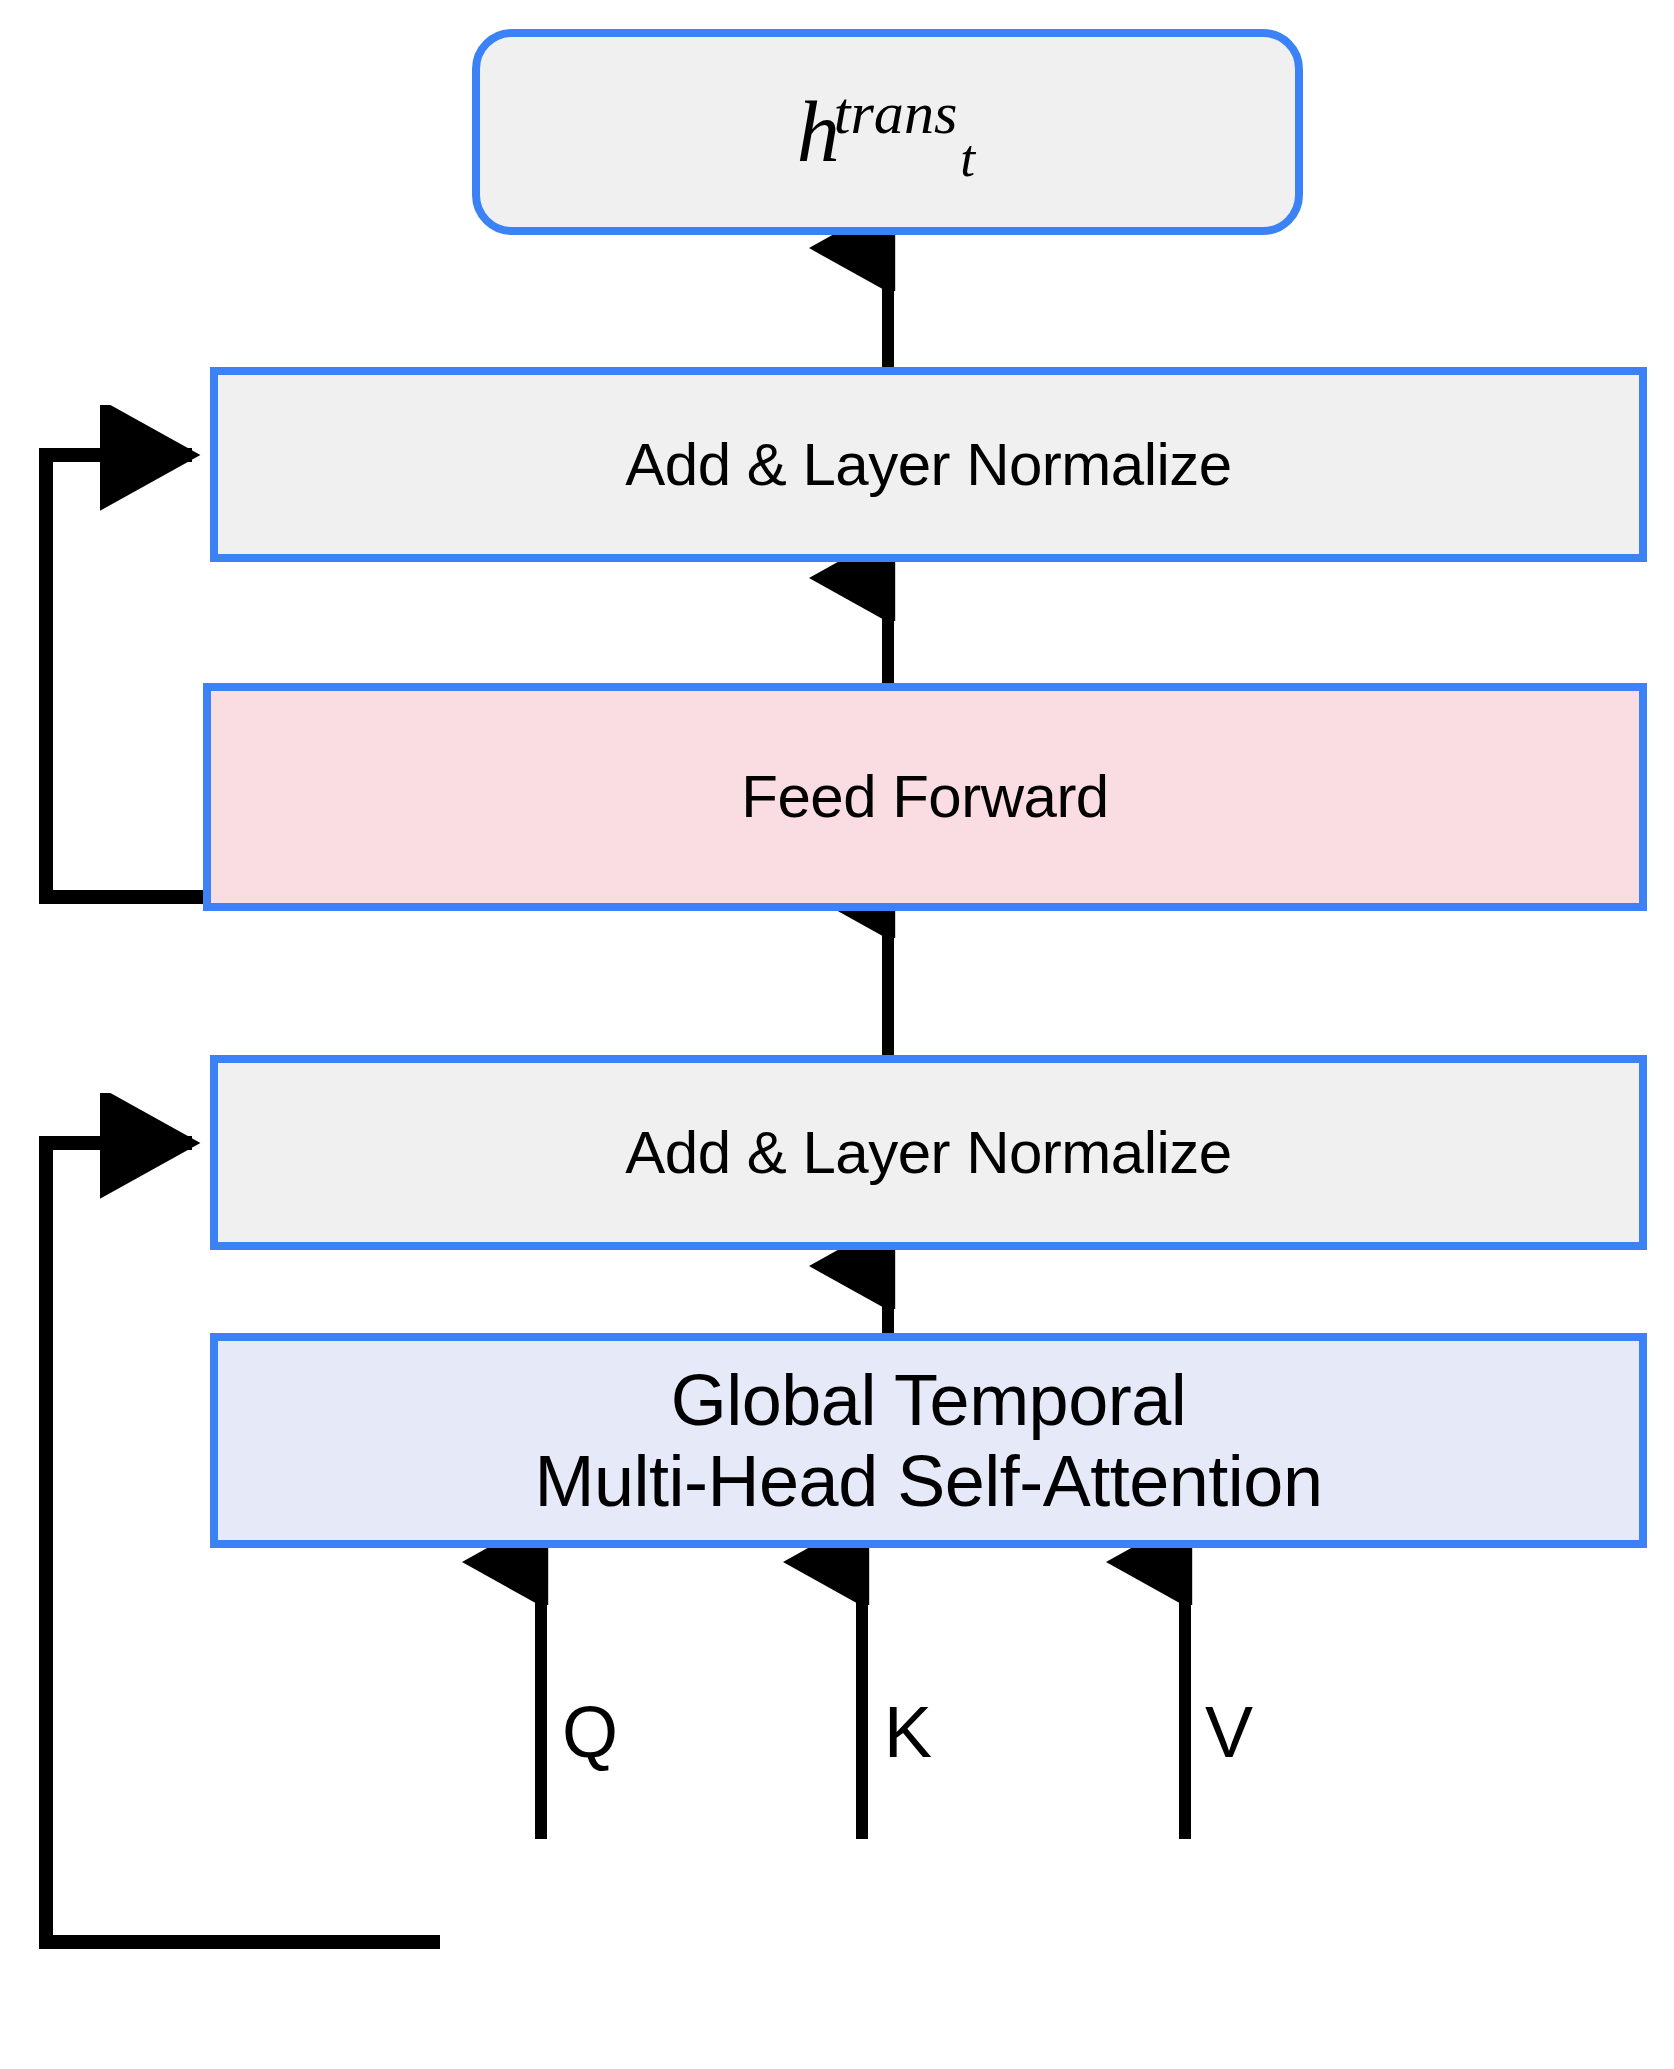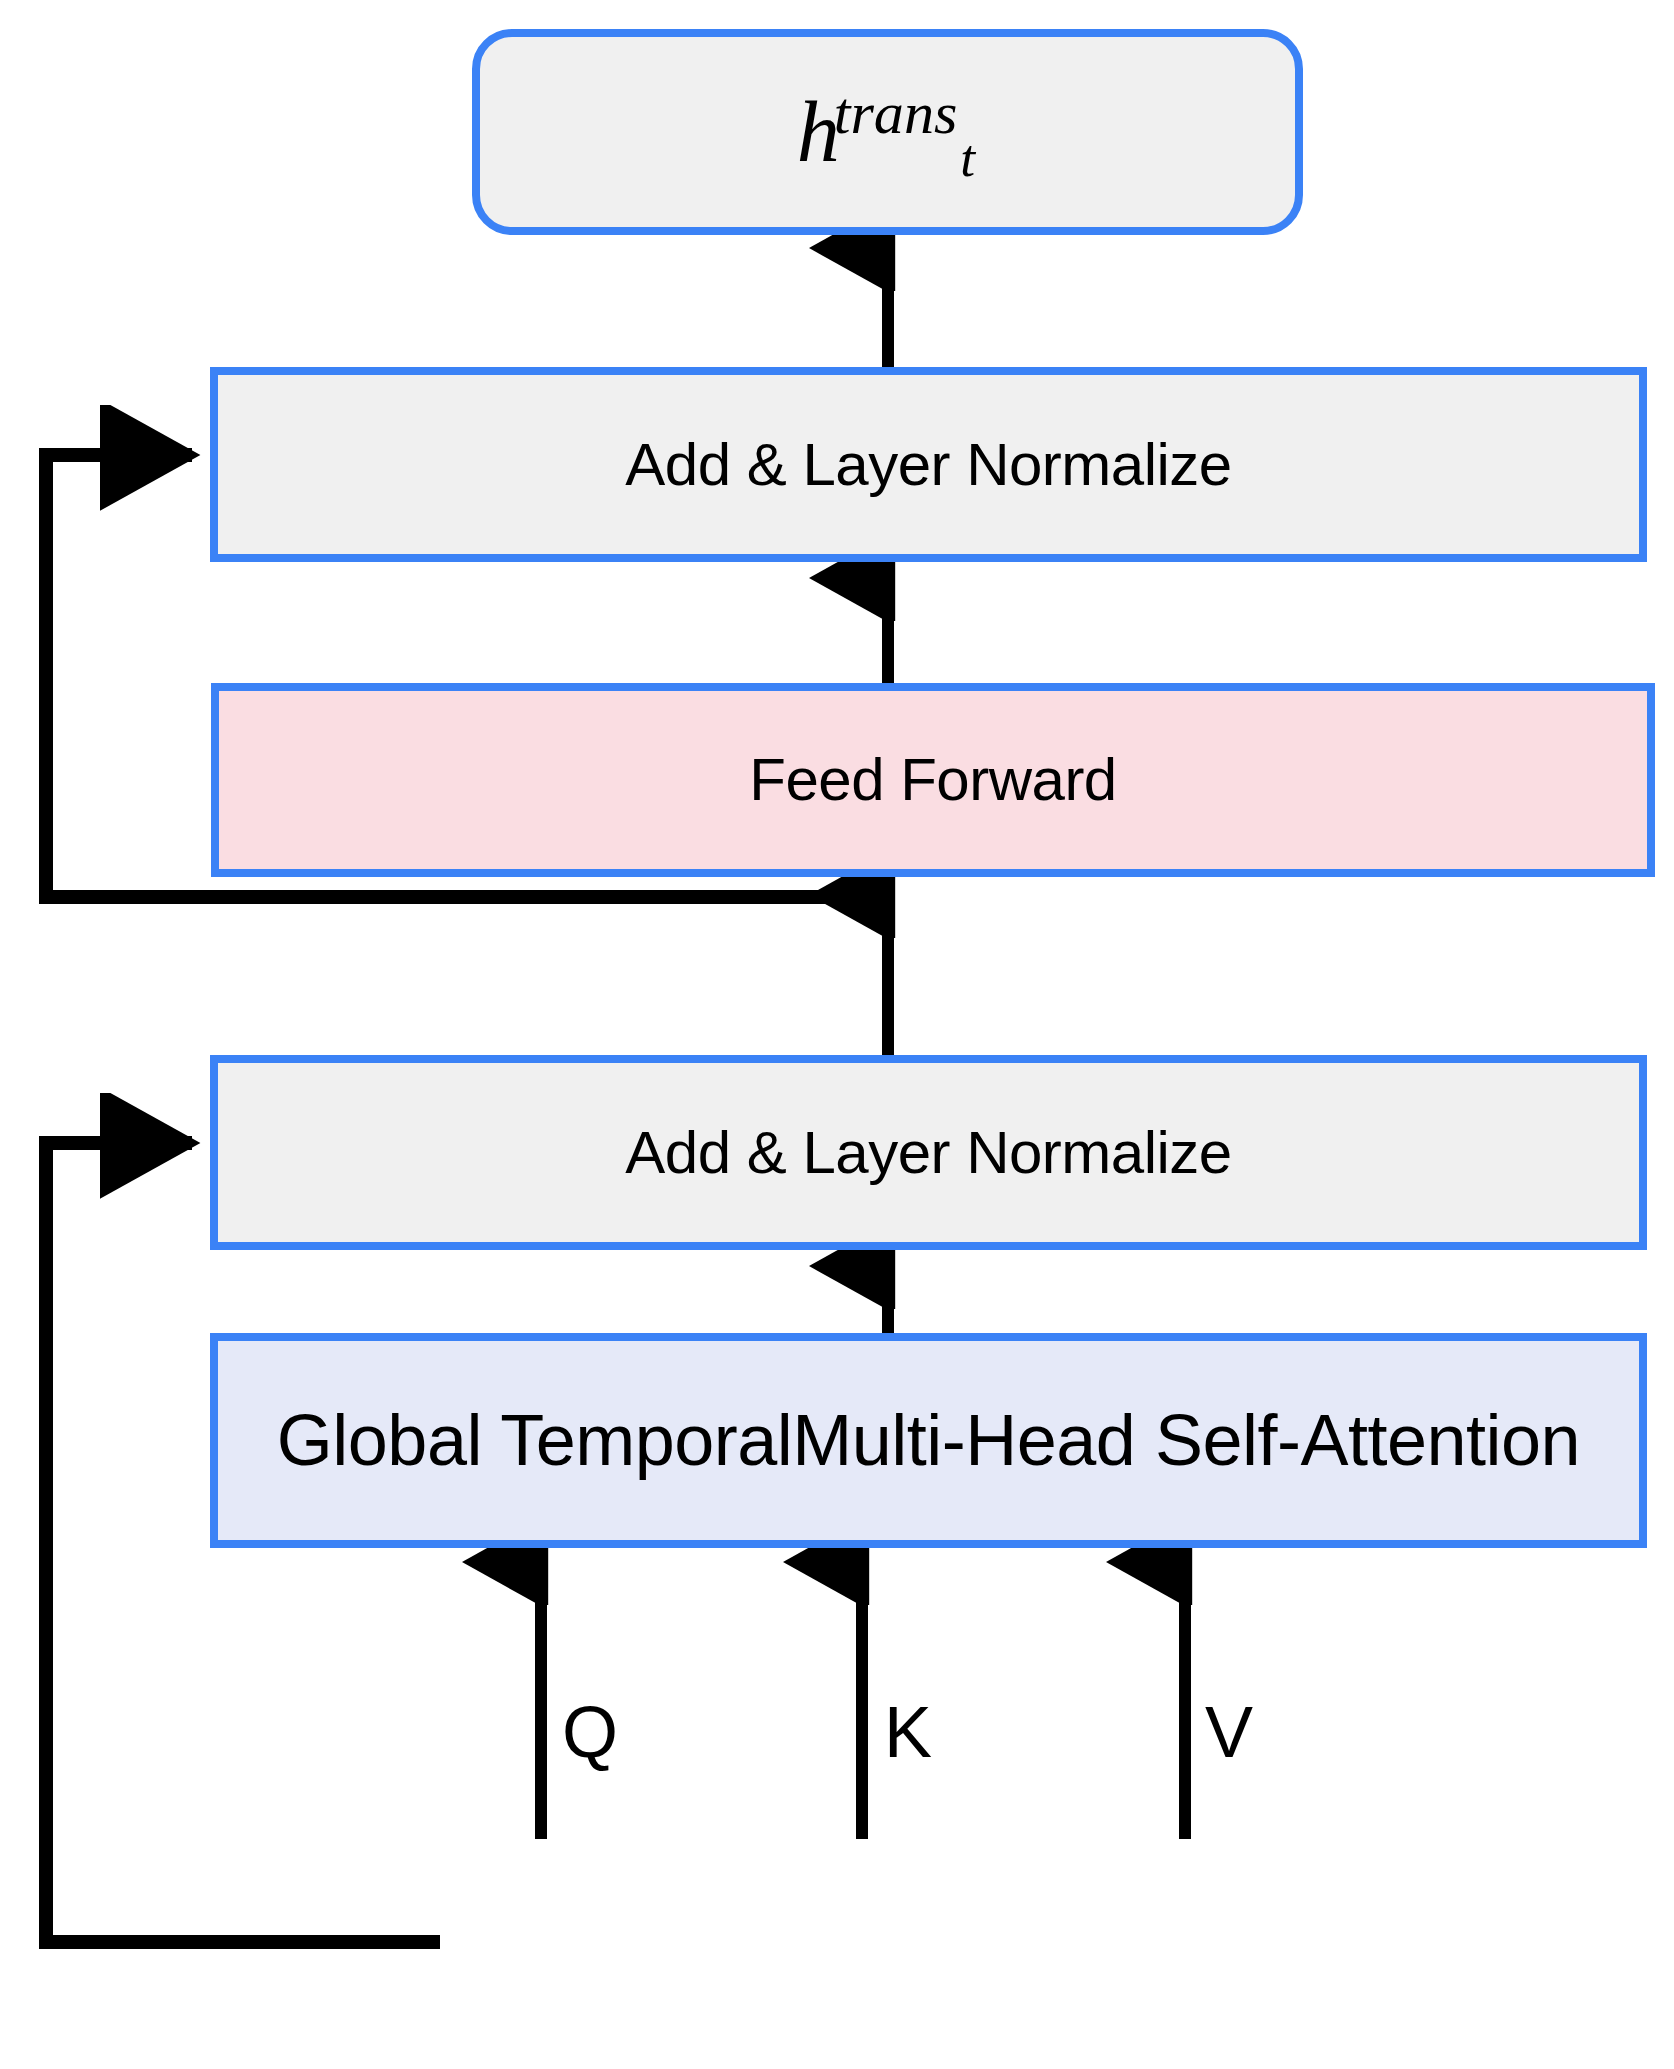--- a/index.html
+++ b/index.html
@@ -130,29 +130,29 @@
   </svg>
 
   <div class="node node-rounded node-gray" style="left:472px; top:29px; width:831px; height:206px;">
     <span class="label-math"><span>h</span><span class="sup">trans</span><span class="sub">t</span></span>
   </div>
 
   <div class="node node-gray" style="left:210px; top:367px; width:1437px; height:195px;">
     <span class="label-plain">Add &amp; Layer Normalize</span>
   </div>
 
-  <div class="node node-pink" style="left:203px; top:683px; width:1444px; height:194px;margin-left:8px;">
+  <div class="node node-pink" style="left:203px; top:683px; width:1444px; height:228px;">
     <span class="label-plain">Feed Forward</span>
   </div>
 
   <div class="node node-gray" style="left:210px; top:1055px; width:1437px; height:195px;">
     <span class="label-plain">Add &amp; Layer Normalize</span>
   </div>
 
-  <div class="node node-blue" style="left:210px; top:1333px; width:1437px; height:215px; ">
+  <div class="node node-blue" style="left:210px; top:1333px; width:1437px; height:215px; flex-direction:column;">
     <span class="label-plain" style="font-size:72px;">Global Temporal</span>
     <span class="label-plain" style="font-size:72px;">Multi-Head Self-Attention</span>
   </div>
 
 
   <div class="qkv-label" style="left:562px; top:1696px;">Q</div>
 
   <div class="qkv-label" style="left:884px; top:1696px;">K</div>
 
   <div class="qkv-label" style="left:1205px; top:1696px;">V</div>

